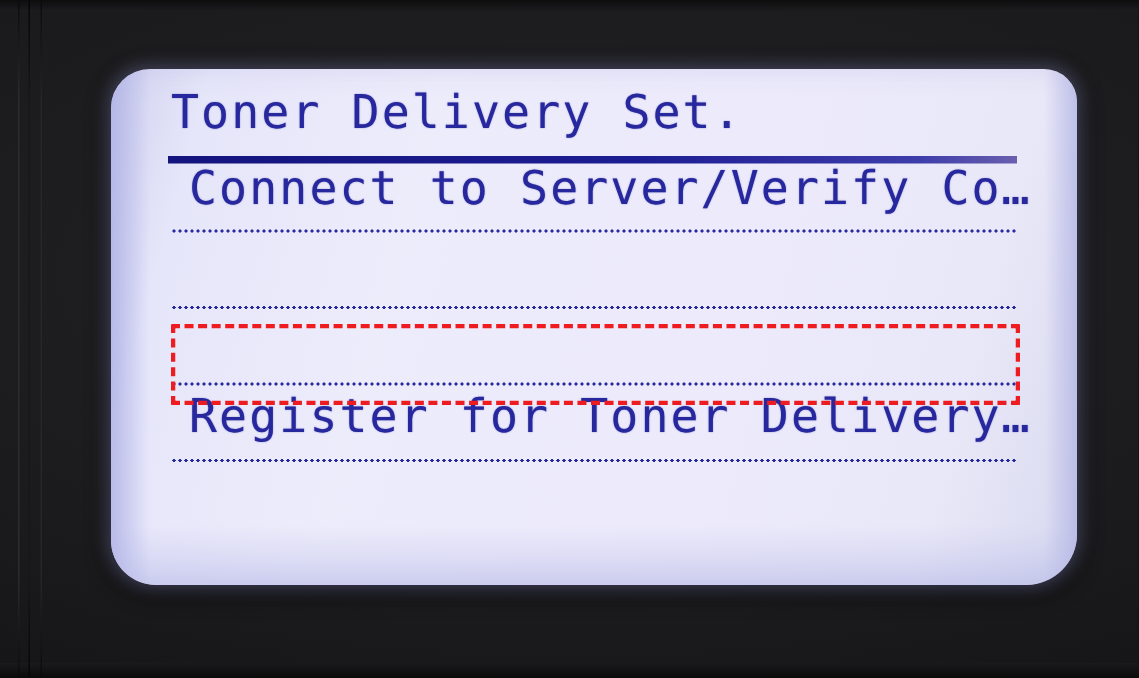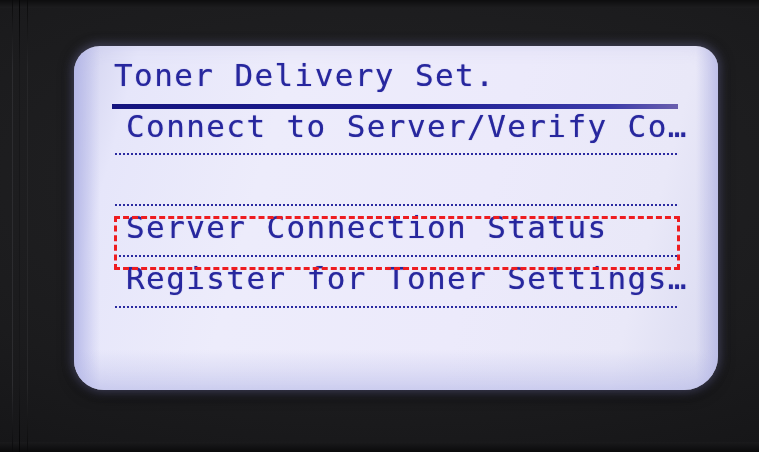--- a/index.html
+++ b/index.html
@@ -167,24 +167,23 @@
 
       <div class="row-text title-text">Toner Delivery Set.</div>
       <div class="title-bar"></div>
 
       <div class="sep s0"></div>
       <div class="row-text item-text i0">Connect to Server/Verify Co…</div>
 
       <div class="sep s1"></div>
 
       <div class="sep s2"></div>
-      <div class="row-text item-text i2">Server Connection Status</div>
 
       <div class="sep s3"></div>
-      <div class="row-text item-text i3">Register for Toner Settings…</div>
+      <div class="row-text item-text i3">Register for Toner Delivery…</div>
 
       <div class="annot-box"></div>
 
     </div>
     <div class="lcd-glow-left"></div>
     <div class="lcd-glow-right"></div>
     <div class="lcd-glow-bottom"></div>
   </div>
 
 </div>

